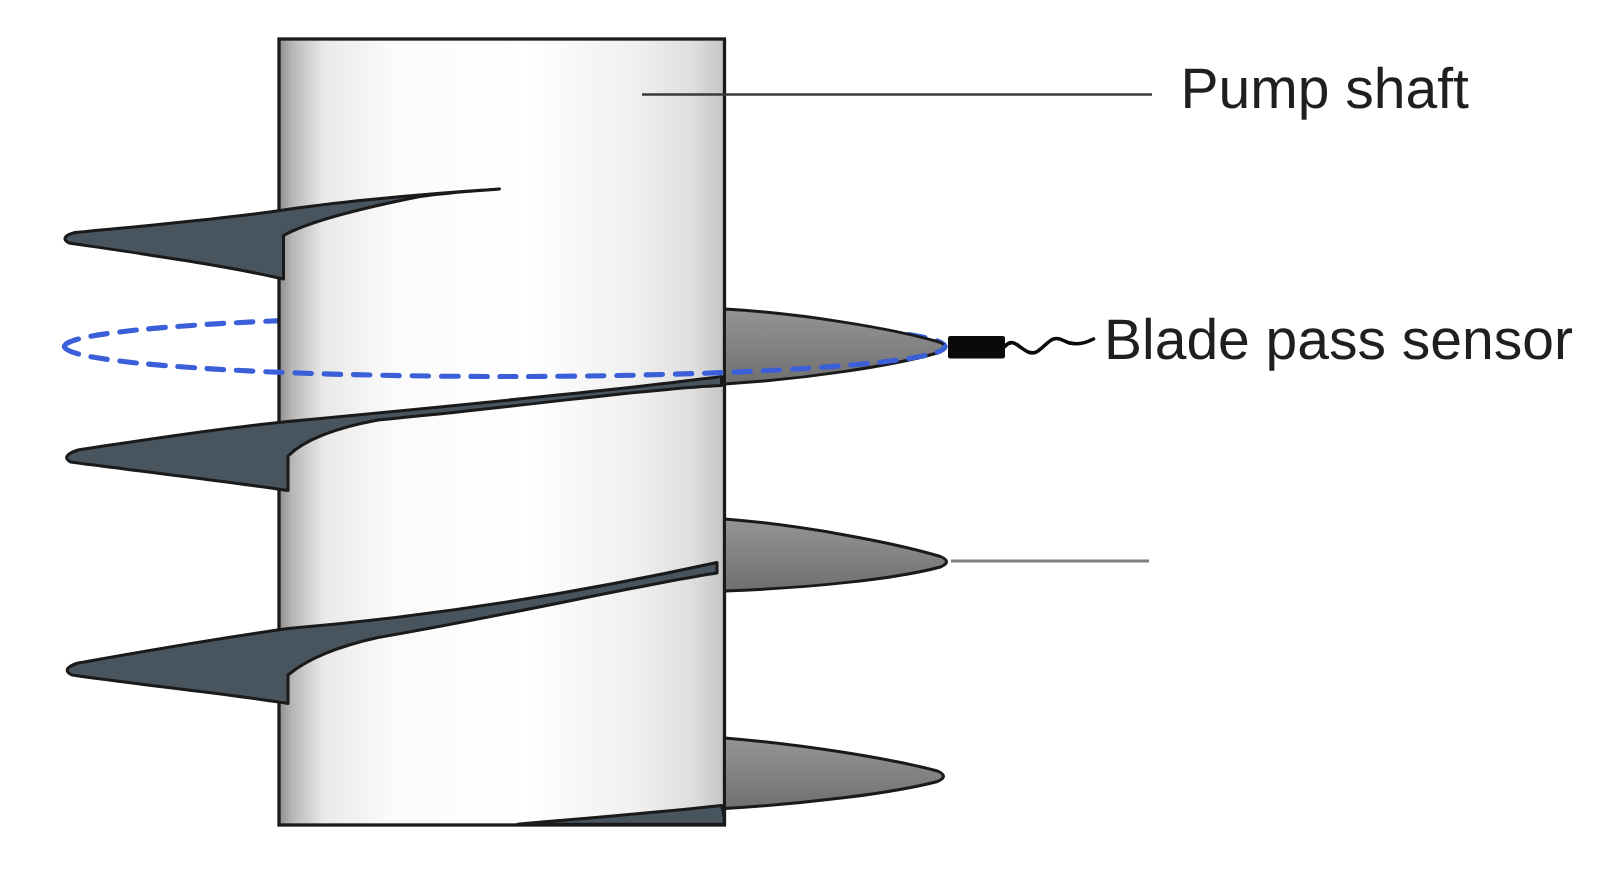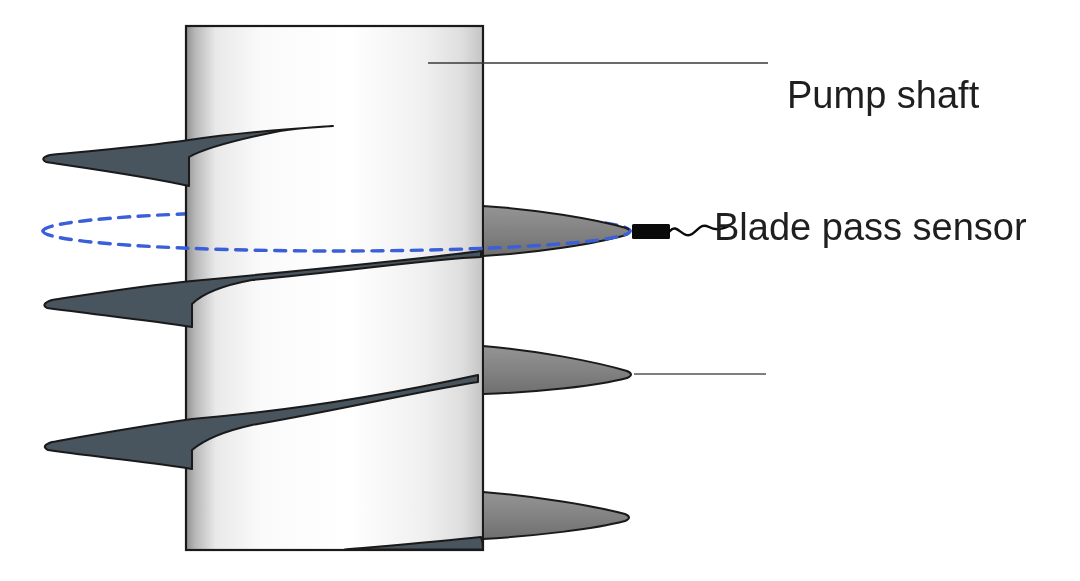--- a/index.html
+++ b/index.html
@@ -50,22 +50,22 @@
     stroke-width: 2;
   }
   .diagram-label {
     position: absolute;
     font-size: 38px;
     line-height: 1;
     color: #1f1f1f;
     white-space: nowrap;
     letter-spacing: 0px;
   }
-  #label-pump-shaft   { left: 787px; top: 41px; margin-top: 35px; }
-  #label-blade-sensor { left: 714px; top: 208px; }
+  #label-pump-shaft   { left: 787px; top: 41px; }
+  #label-blade-sensor { left: 736px; top: 208px; }
   #label-blades       { left: 777px; top: 351px; }
 </style>
 </head>
 <body>
 
 <div class="stage">
   <svg width="1080" height="581" viewBox="0 0 1080 581">
     <defs>
       <linearGradient id="gradCyl" x1="0" y1="0" x2="1" y2="0">
         <stop offset="0" stop-color="#8f8f8f"></stop>

